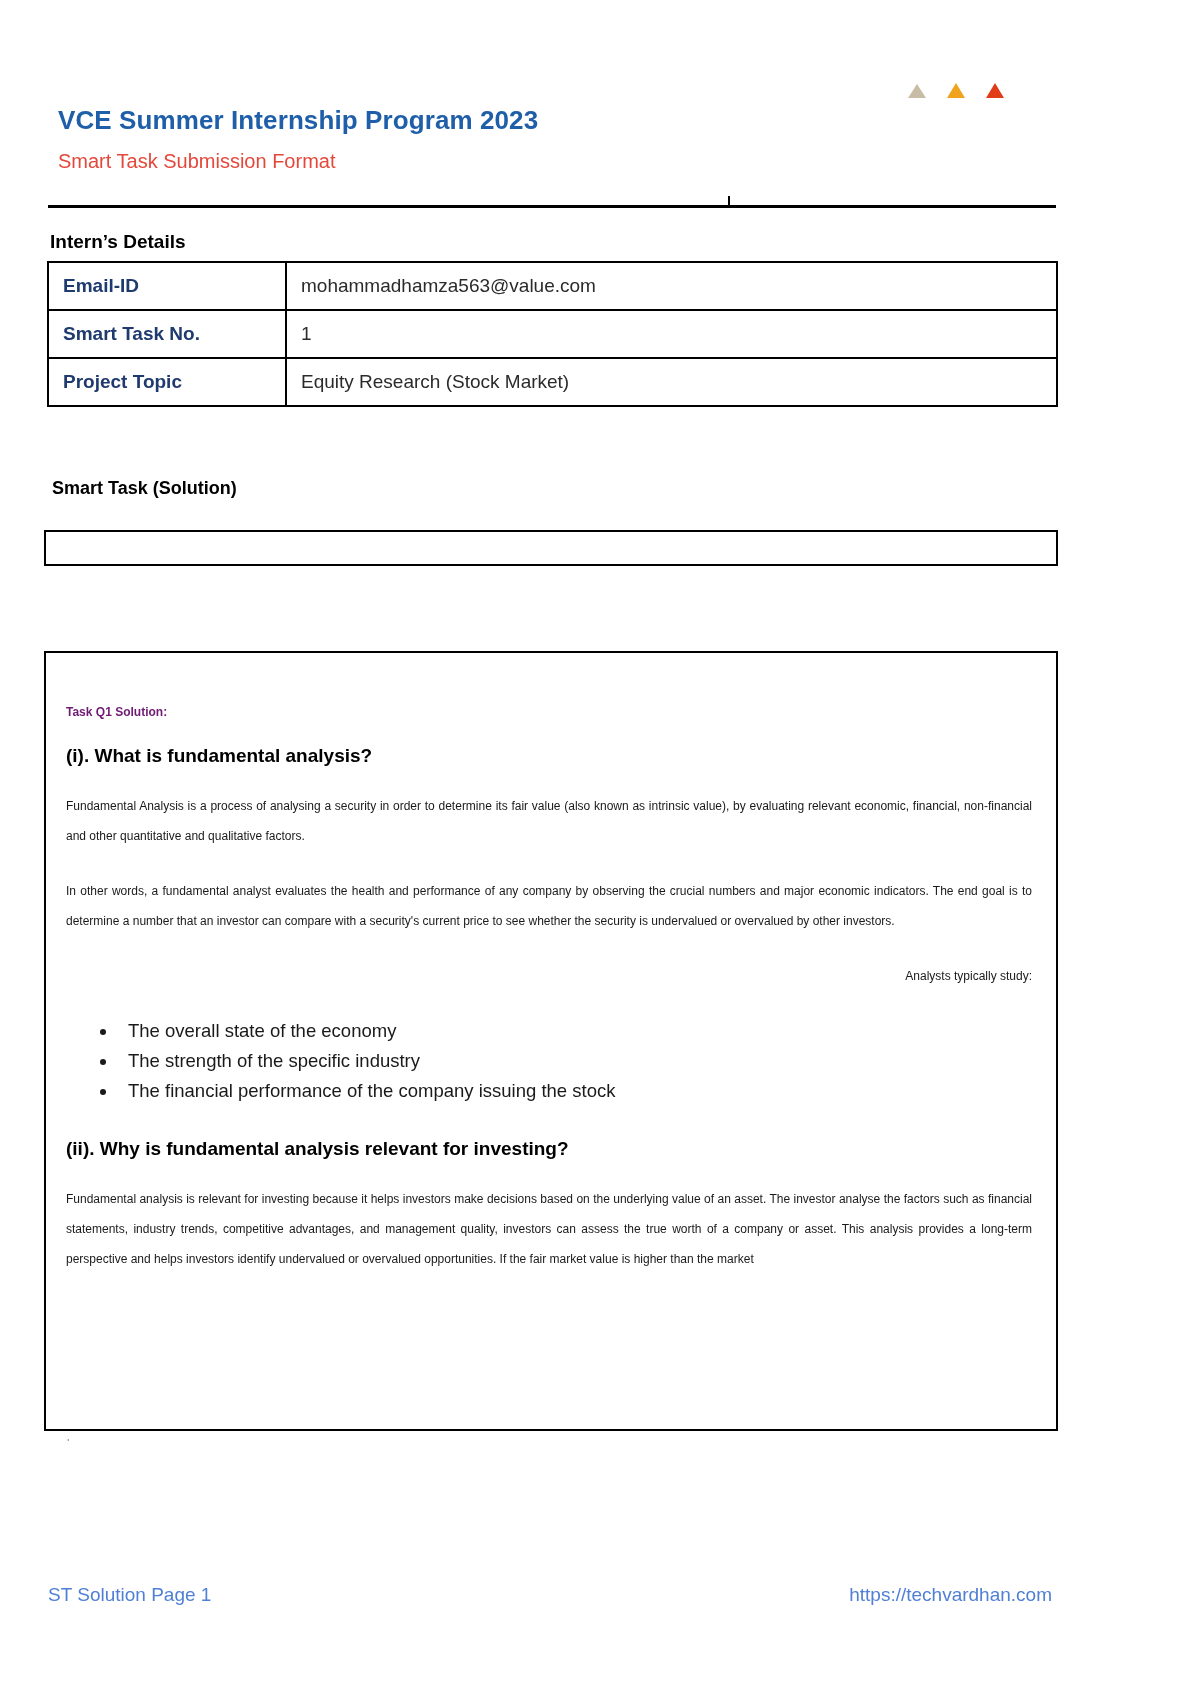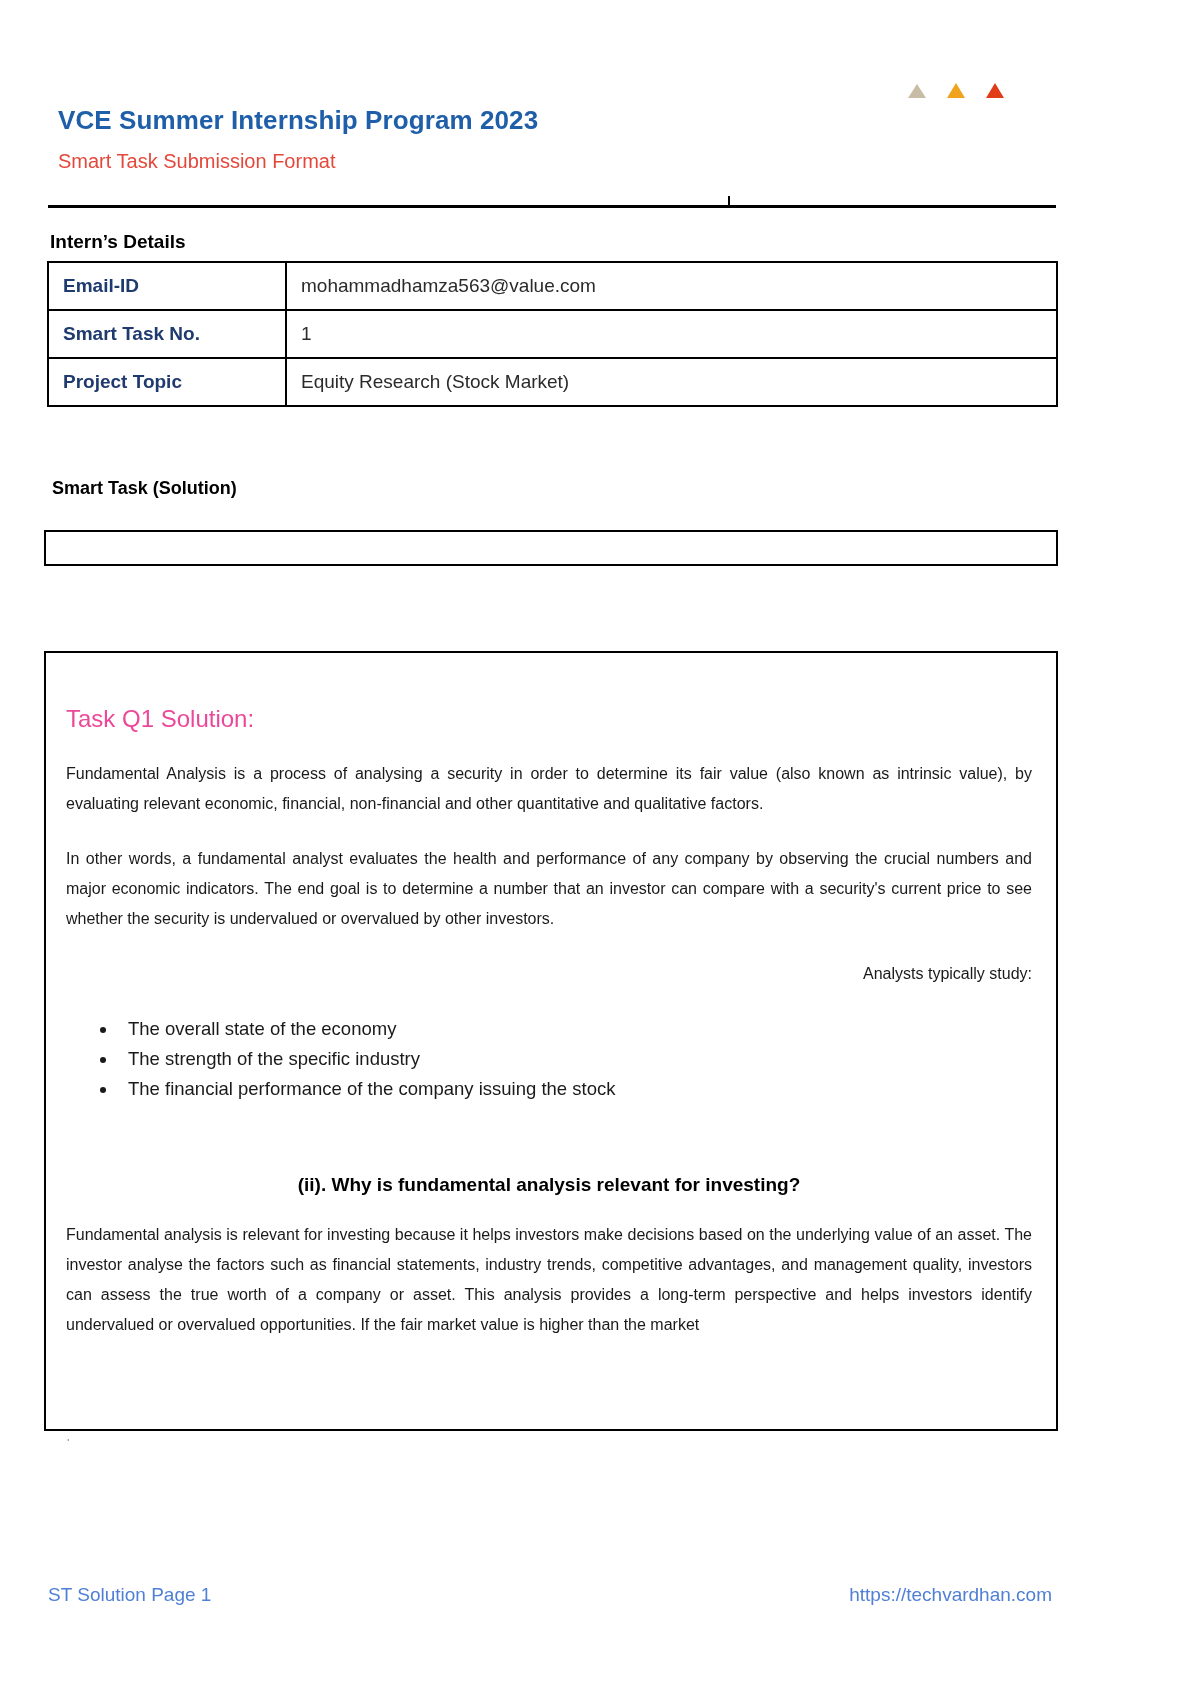--- a/index.html
+++ b/index.html
@@ -147,34 +147,34 @@
     left: 44px;
     top: 651px;
     width: 1014px;
     height: 780px;
     box-sizing: border-box;
     border: 2px solid #000000;
     padding: 38px 24px 10px 20px;
     overflow: hidden;
   }
   .a-heading {
-    font-size: 24px;
-    font-weight: normal;
-    color: #ec4899;
+    font-size: 12px;
+    font-weight: bold;
+    color: #701a75;
     margin: 14px 0 26px 0;
   }
   .a-subheading {
     font-size: 19px;
     font-weight: bold;
     color: #000000;
     margin: 0 0 24px 0;
   }
-  .a-subheading.spaced-top { margin-top: 70px; text-align: center; }
+  .a-subheading.spaced-top { margin-top: 32px; }
   .a-para {
-    font-size: 16px;
+    font-size: 12px;
     line-height: 30px;
     color: #1a1a1a;
     text-align: justify;
     margin: 0 0 25px 0;
   }
   .a-para.plain { text-align: right; }
   .a-list {
     margin: 0 0 22px 0;
     padding-left: 52px;
     list-style: disc;
@@ -245,20 +245,21 @@
     </tbody>
   </table>
 
   <div class="section-label" id="smart-task-solution-label">Smart Task (Solution)</div>
 
   <div class="q-box">
   </div>
 
   <div class="a-box">
     <div class="a-heading">Task Q1 Solution:</div>
+    <div class="a-subheading">(i). What is fundamental analysis?</div>
     <p class="a-para">Fundamental Analysis is a process of analysing a security in order to determine its fair value (also known as intrinsic value), by evaluating relevant economic, financial, non-financial and other quantitative and qualitative factors.</p>
     <p class="a-para">In other words, a fundamental analyst evaluates the health and performance of any company by observing the crucial numbers and major economic indicators. The end goal is to determine a number that an investor can compare with a security's current price to see whether the security is undervalued or overvalued by other investors.</p>
     <p class="a-para plain">Analysts typically study:</p>
     <ul class="a-list">
       <li>The overall state of the economy</li>
       <li>The strength of the specific industry</li>
       <li>The financial performance of the company issuing the stock</li>
     </ul>
     <div class="a-subheading spaced-top">(ii). Why is fundamental analysis relevant for investing?</div>
     <p class="a-para">Fundamental analysis is relevant for investing because it helps investors make decisions based on the underlying value of an asset. The investor analyse the factors such as financial statements, industry trends, competitive advantages, and management quality, investors can assess the true worth of a company or asset. This analysis provides a long-term perspective and helps investors identify undervalued or overvalued opportunities. If the fair market value is higher than the market</p>

